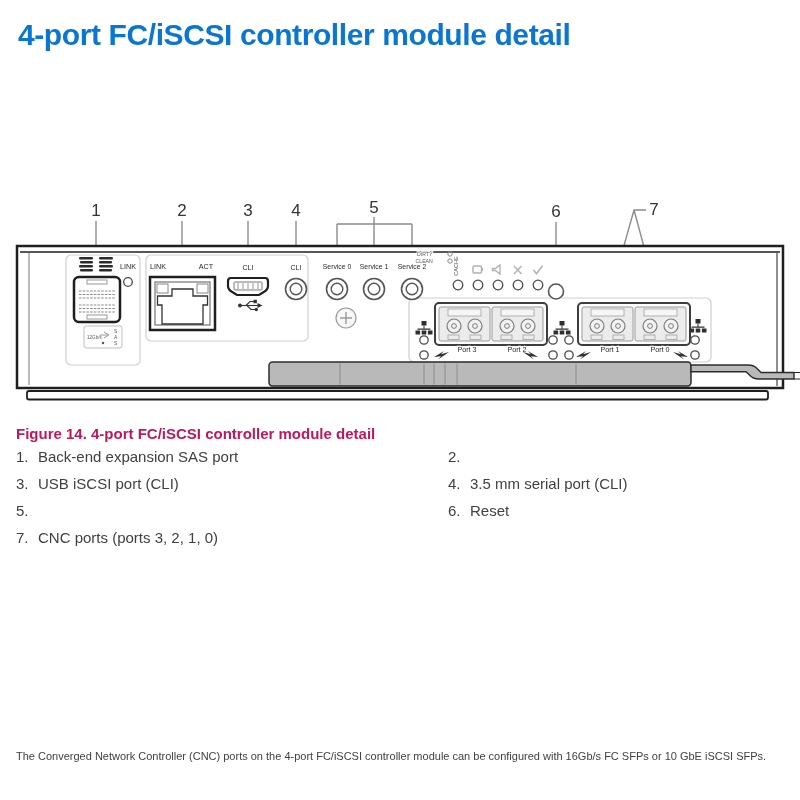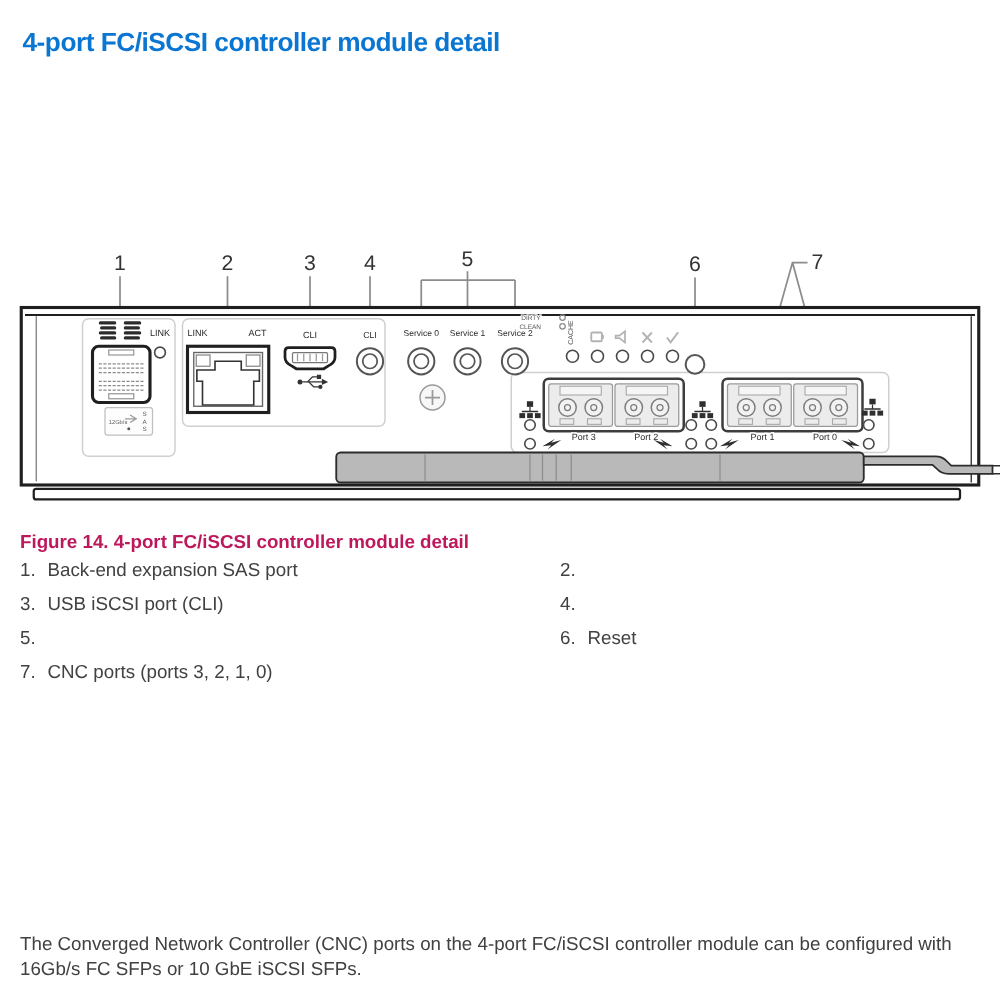--- a/index.html
+++ b/index.html
@@ -1,23 +1,23 @@
 <!DOCTYPE html>
 <html><head>
 <meta charset="utf-8">
 <style>
   html,body{margin:0;padding:0;background:#ffffff;}
   body{width:800px;height:800px;position:relative;font-family:"Liberation Sans",sans-serif;color:#3f3f3f;overflow:hidden;}
-  .page-title{position:absolute;left:18px;top:20px;font-size:21px;line-height:30px;font-weight:bold;color:#0a76d2;letter-spacing:-0.4px;}
+  .page-title{position:absolute;left:18px;top:20px;font-size:30px;line-height:30px;font-weight:bold;color:#0a76d2;letter-spacing:-0.4px;}
   .diagram-wrap{position:absolute;left:0;top:195px;width:800px;height:212px;}
   .figure-caption{position:absolute;left:16px;top:425px;font-size:15px;font-weight:bold;color:#be185d;}
   .legend{position:absolute;left:16px;top:448px;width:778px;display:grid;grid-template-columns:432px 1fr;row-gap:9px;font-size:15px;line-height:18px;color:#414141;}
   .li{display:flex;}
   .li .num{width:22px;flex:none;}
-  .footnote{position:absolute;left:16px;top:746px;width:780px;font-size:15px;line-height:20px;color:#414141;}
+  .footnote{position:absolute;left:16px;top:746px;width:780px;font-size:11px;line-height:20px;color:#414141;}
   svg text{font-family:"Liberation Sans",sans-serif;}
   .co-num{font-size:17px;fill:#333333;}
   .co-ln{stroke:#8c8c8c;stroke-width:1.4;fill:none;}
   .lbl{fill:#2a2a2a;paint-order:stroke;stroke:#ffffff;stroke-width:2.4;}
   .tiny{fill:#5a5a5a;paint-order:stroke;stroke:#ffffff;stroke-width:1.6;}
   .led{fill:#ffffff;stroke:#4a4a4a;stroke-width:1.3;}
   .grpbox{fill:none;stroke:#cfcfcf;stroke-width:1.2;}
   .gray-ic{stroke:#b3b3b3;fill:none;stroke-width:1.5;}
 </style>
 </head>
@@ -303,20 +303,21 @@
   </div>
   <div class="li">
     <span class="num">2.</span>
   </div>
   <div class="li">
     <span class="num">3.</span>
     <span class="txt">USB iSCSI port (CLI)</span>
   </div>
   <div class="li">
     <span class="num">4.</span>
+    <span class="txt">3.5 mm serial port (CLI)</span>
   </div>
   <div class="li">
     <span class="num">5.</span>
   </div>
   <div class="li">
     <span class="num">6.</span>
     <span class="txt">Reset</span>
   </div>
   <div class="li">
     <span class="num">7.</span>

